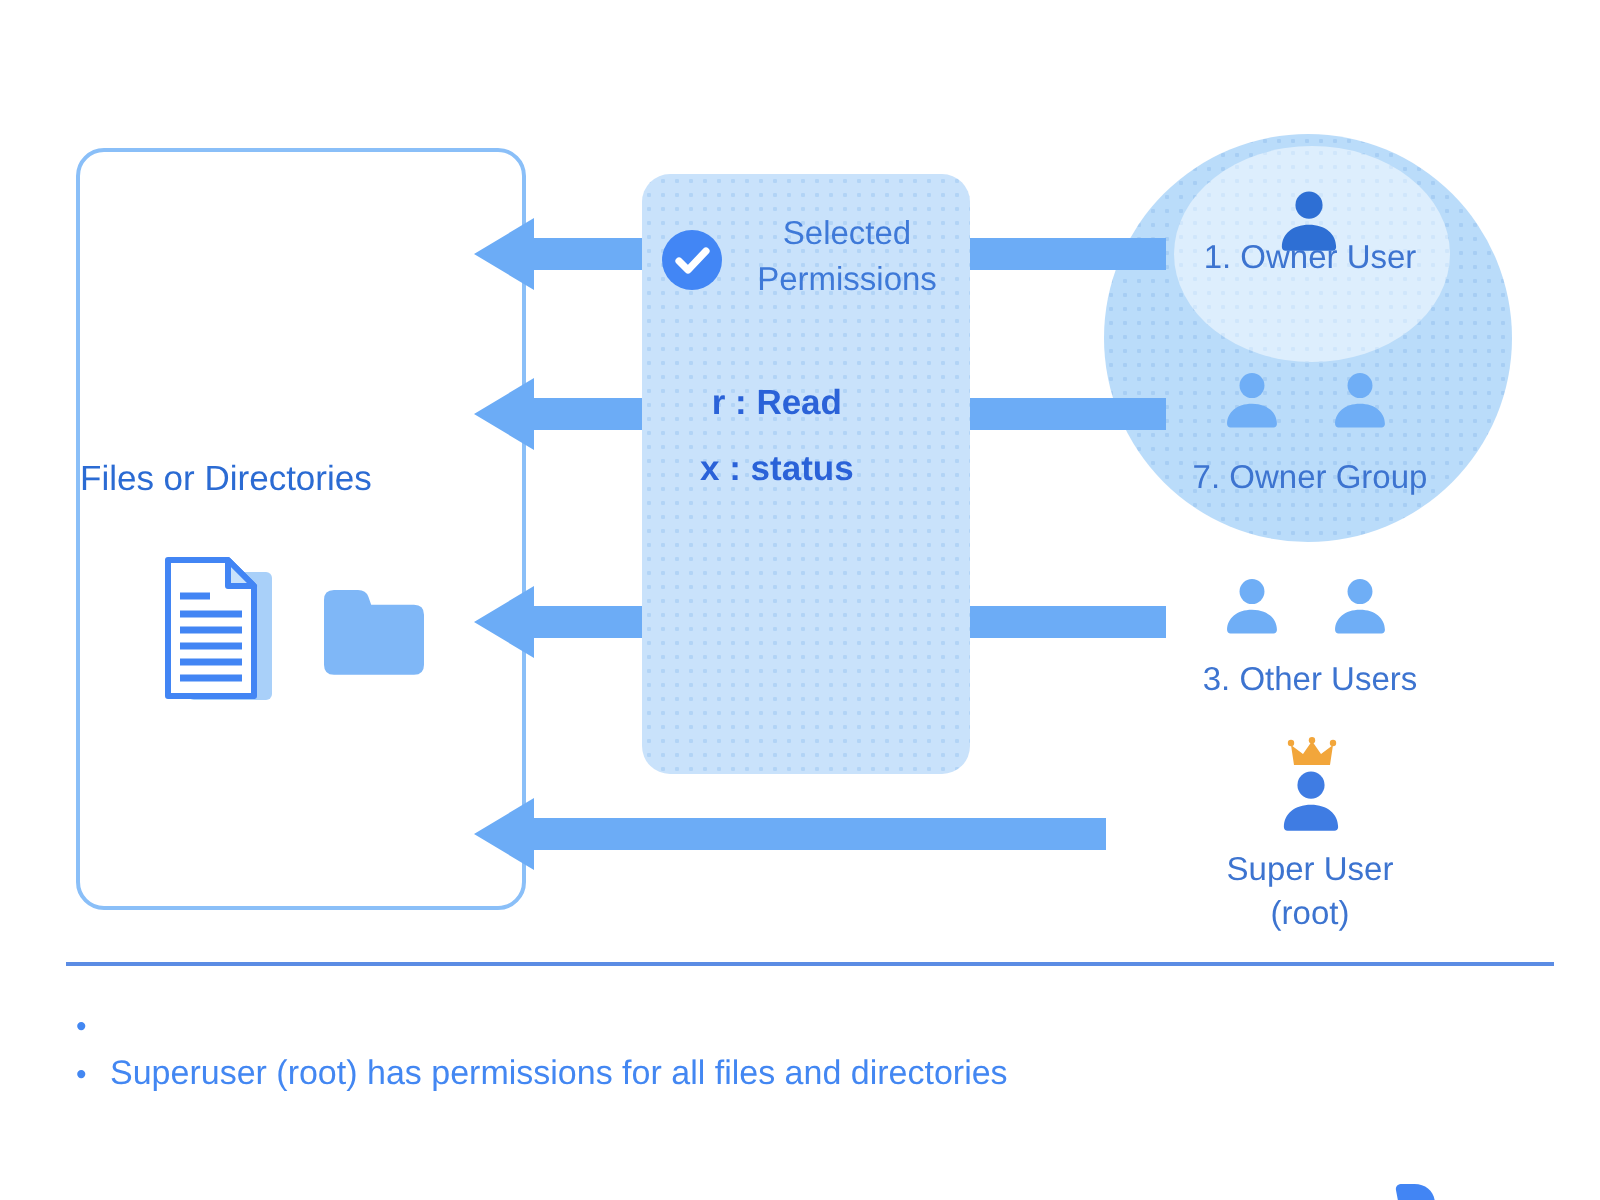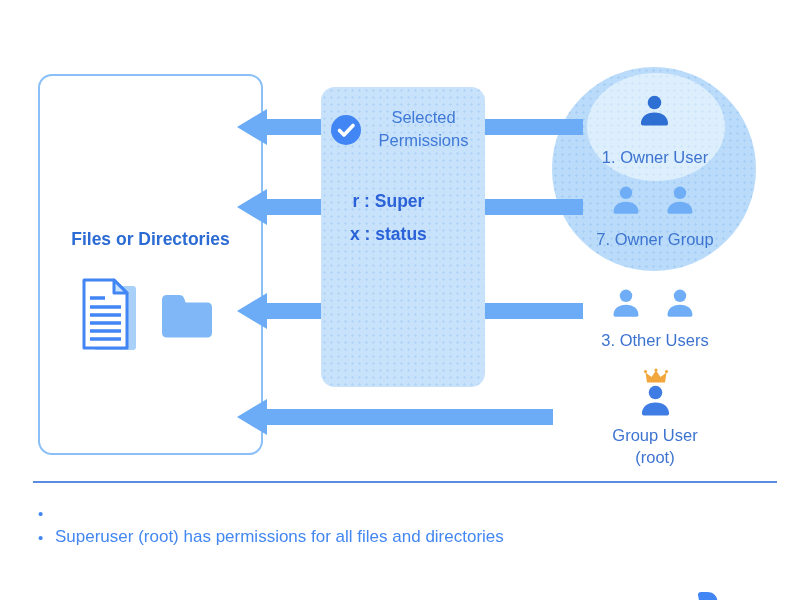--- a/index.html
+++ b/index.html
@@ -8,22 +8,22 @@
     font-family:"Liberation Sans", sans-serif;overflow:hidden;
   }
   .abs{position:absolute;}
 
   
   .left-box{
     left:38px;top:74px;width:221px;height:377px;
     border:2.5px solid #8ABFF8;border-radius:14px;background:#ffffff;z-index:1;
   }
   .left-box-title{
-    position:absolute;left:0;top:153px;width:100%;text-align:center;
-    font-size:17.5px;font-weight:bold;color:#2B6BD3;
+    position:absolute;left:0;top:153px;width:100%;text-align:left;
+    font-size:17.5px;font-weight:normal;color:#2B6BD3;
   }
   .left-icons{position:absolute;left:40px;top:200px;display:flex;align-items:flex-start;gap:22px;}
 
   
   .arrow{position:absolute;z-index:2;}
 
   
   .center-box{
     left:321px;top:87px;width:164px;height:300px;border-radius:14px;z-index:3;
     background-color:#C9E2FB;
@@ -119,32 +119,32 @@
   <polygon points="0,19 30,1 30,11 316,11 316,27 30,27 30,37" fill="#6CACF6"></polygon>
 </svg>
 
 <div class="abs center-box">
   <svg class="check-badge" viewBox="0 0 32 32">
     <circle cx="16" cy="16" r="15" fill="#4286F5"></circle>
     <path d="M9.5 16.5 l4.5 4.5 l9-9.5" fill="none" stroke="#ffffff" stroke-width="3.6" stroke-linecap="round" stroke-linejoin="round"></path>
   </svg>
   <div class="center-title">Selected Permissions</div>
   <ul class="perm-list">
-    <li>r : Super</li>
+    <li>r : Read</li>
     <li>x : status</li>
   </ul>
 </div>
 
 <div class="abs big-circle"></div>
 <div class="abs inner-circle"></div>
 
 <svg class="abs" style="left:636px;top:93px;z-index:2" width="37" height="37">
   <use href="#person" class="person dark"></use>
 </svg>
-<div class="user-label" style="top:148px">1. Owner User</div>
+<div class="user-label" style="top:120px">1. Owner User</div>
 
 <div class="icon-row" style="left:609px;top:184px">
   <svg width="34" height="34">
       <use href="#person" class="person"></use>
     </svg>
   <svg width="34" height="34">
       <use href="#person" class="person"></use>
     </svg>
 </div>
 <div class="user-label" style="top:230px">7. Owner Group</div>
@@ -162,21 +162,21 @@
 <svg class="abs" style="left:643px;top:368px;z-index:2" width="26" height="17" viewBox="0 0 26 16">
   <path d="M4 14 L2.5 4 L8.5 8.5 L13 2 L17.5 8.5 L23.5 4 L22 14 z" fill="#F2A63B"></path>
   <circle cx="2.5" cy="3" r="1.6" fill="#F2A63B"></circle>
   <circle cx="13" cy="1.6" r="1.6" fill="#F2A63B"></circle>
   <circle cx="23.5" cy="3" r="1.6" fill="#F2A63B"></circle>
 </svg>
 <svg class="abs" style="left:637px;top:383px;z-index:2" width="37" height="37">
   <use href="#person" class="person super"></use>
 </svg>
 <div class="user-label" style="top:424px;line-height:22px">
-  <div>Group User</div>
+  <div>Super User</div>
   <div>(root)</div>
 </div>
 
 <div class="abs divider"></div>
 <div class="abs notes">
   <div class="note-line">
     <span class="note-bullet">•</span>
   </div>
   <div class="note-line">
     <span class="note-bullet">•</span>

